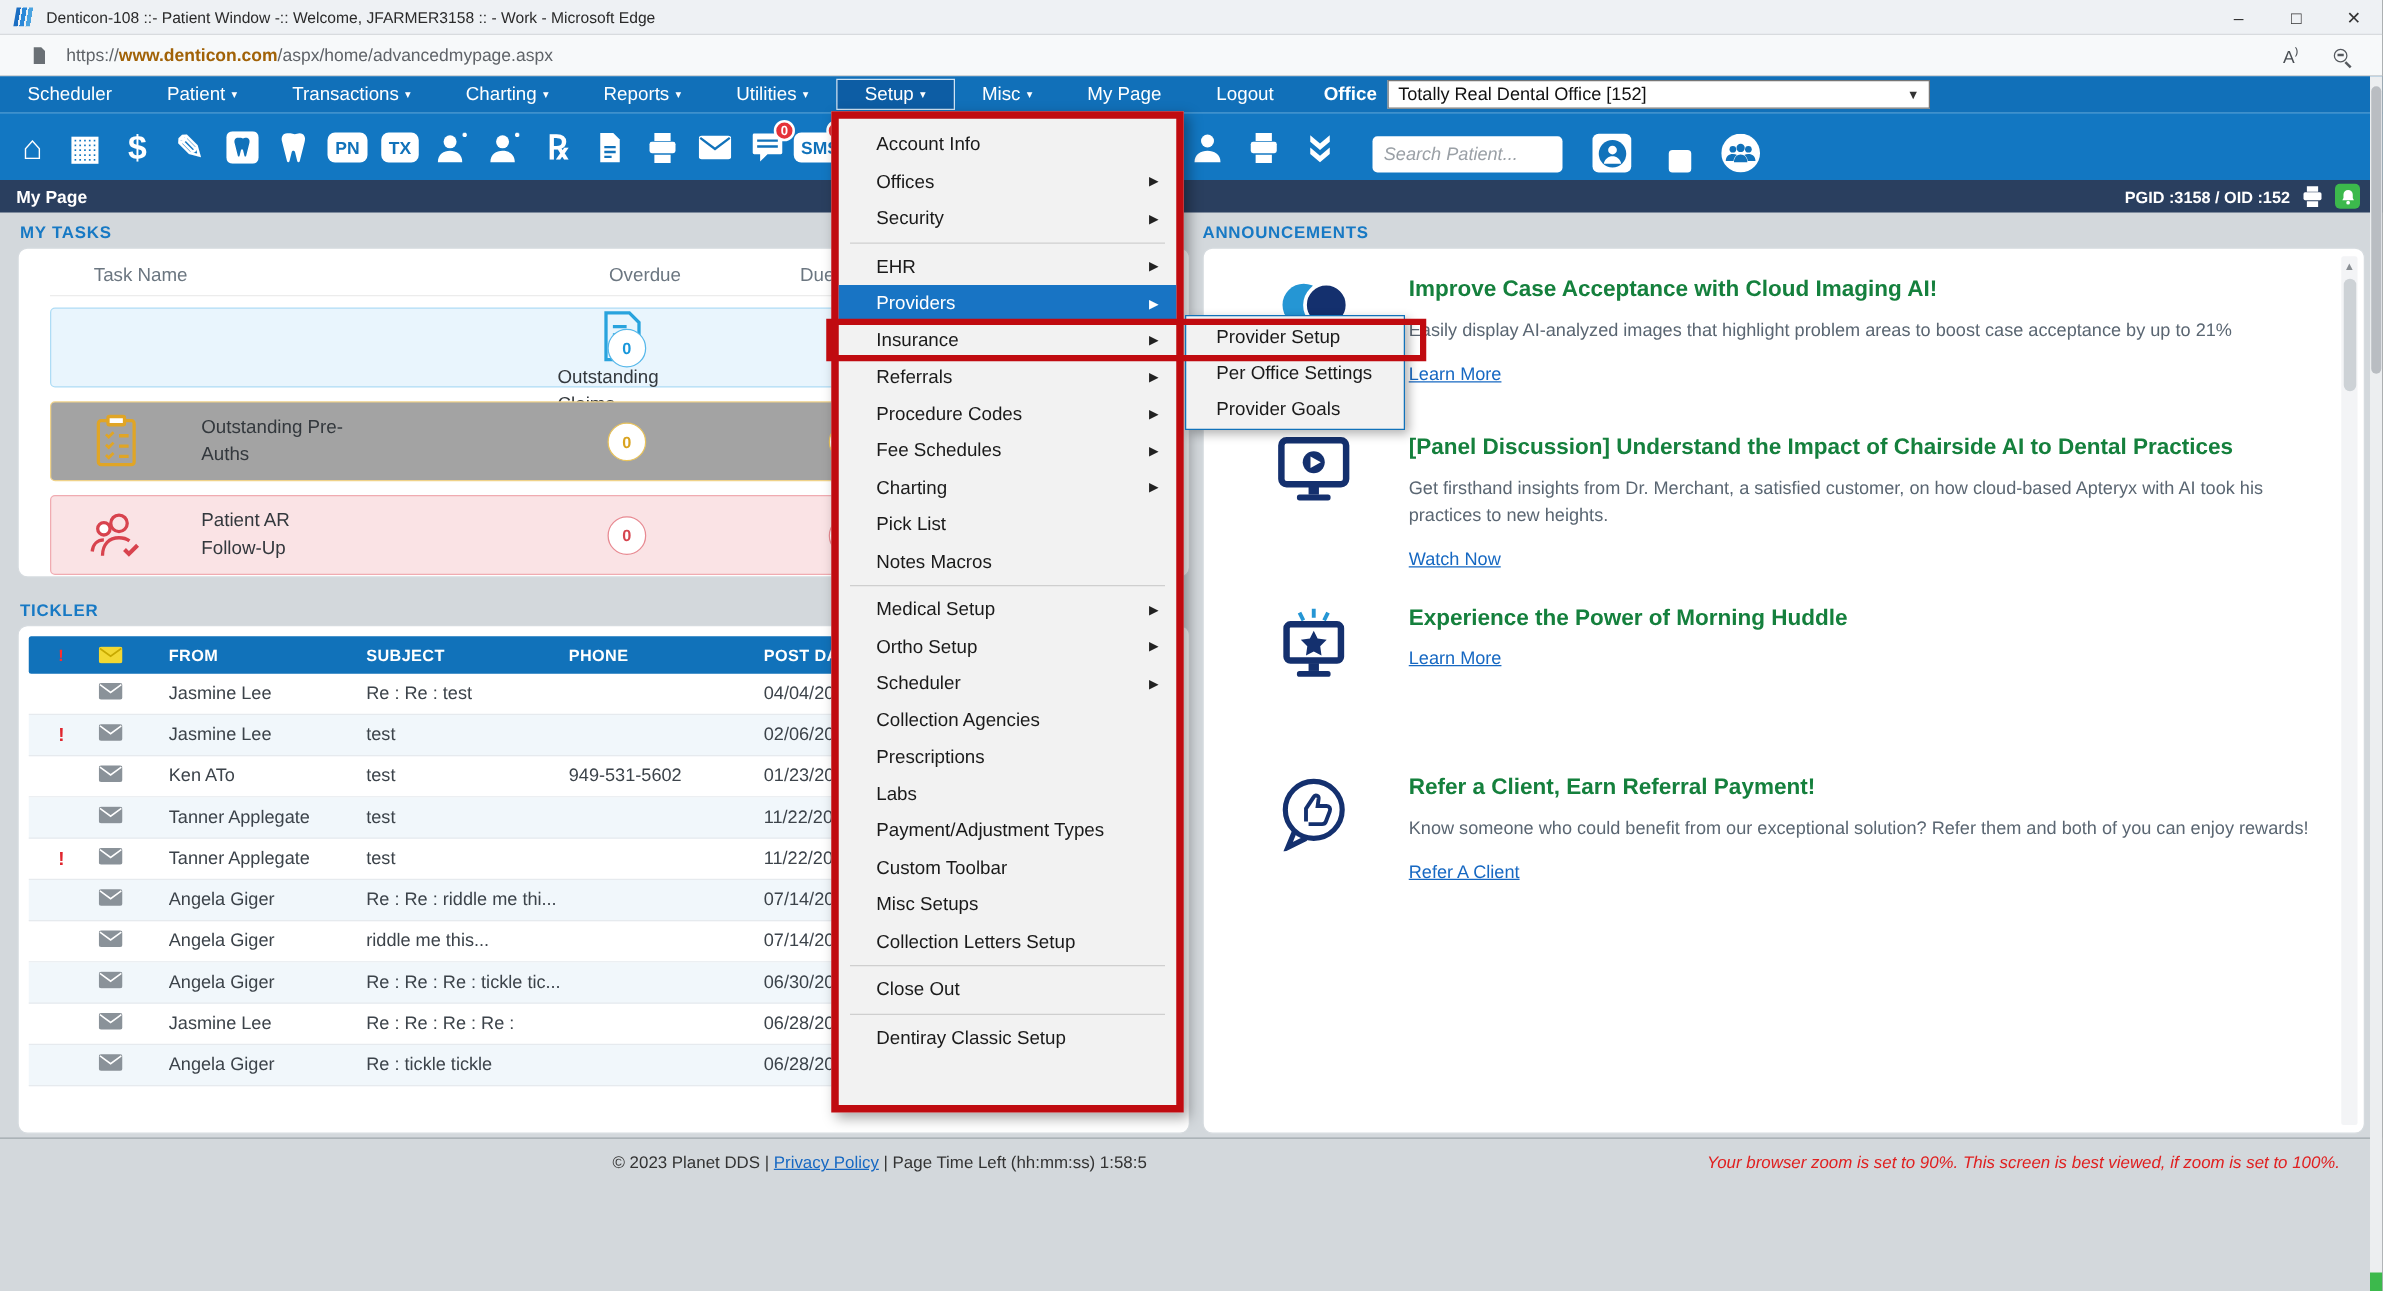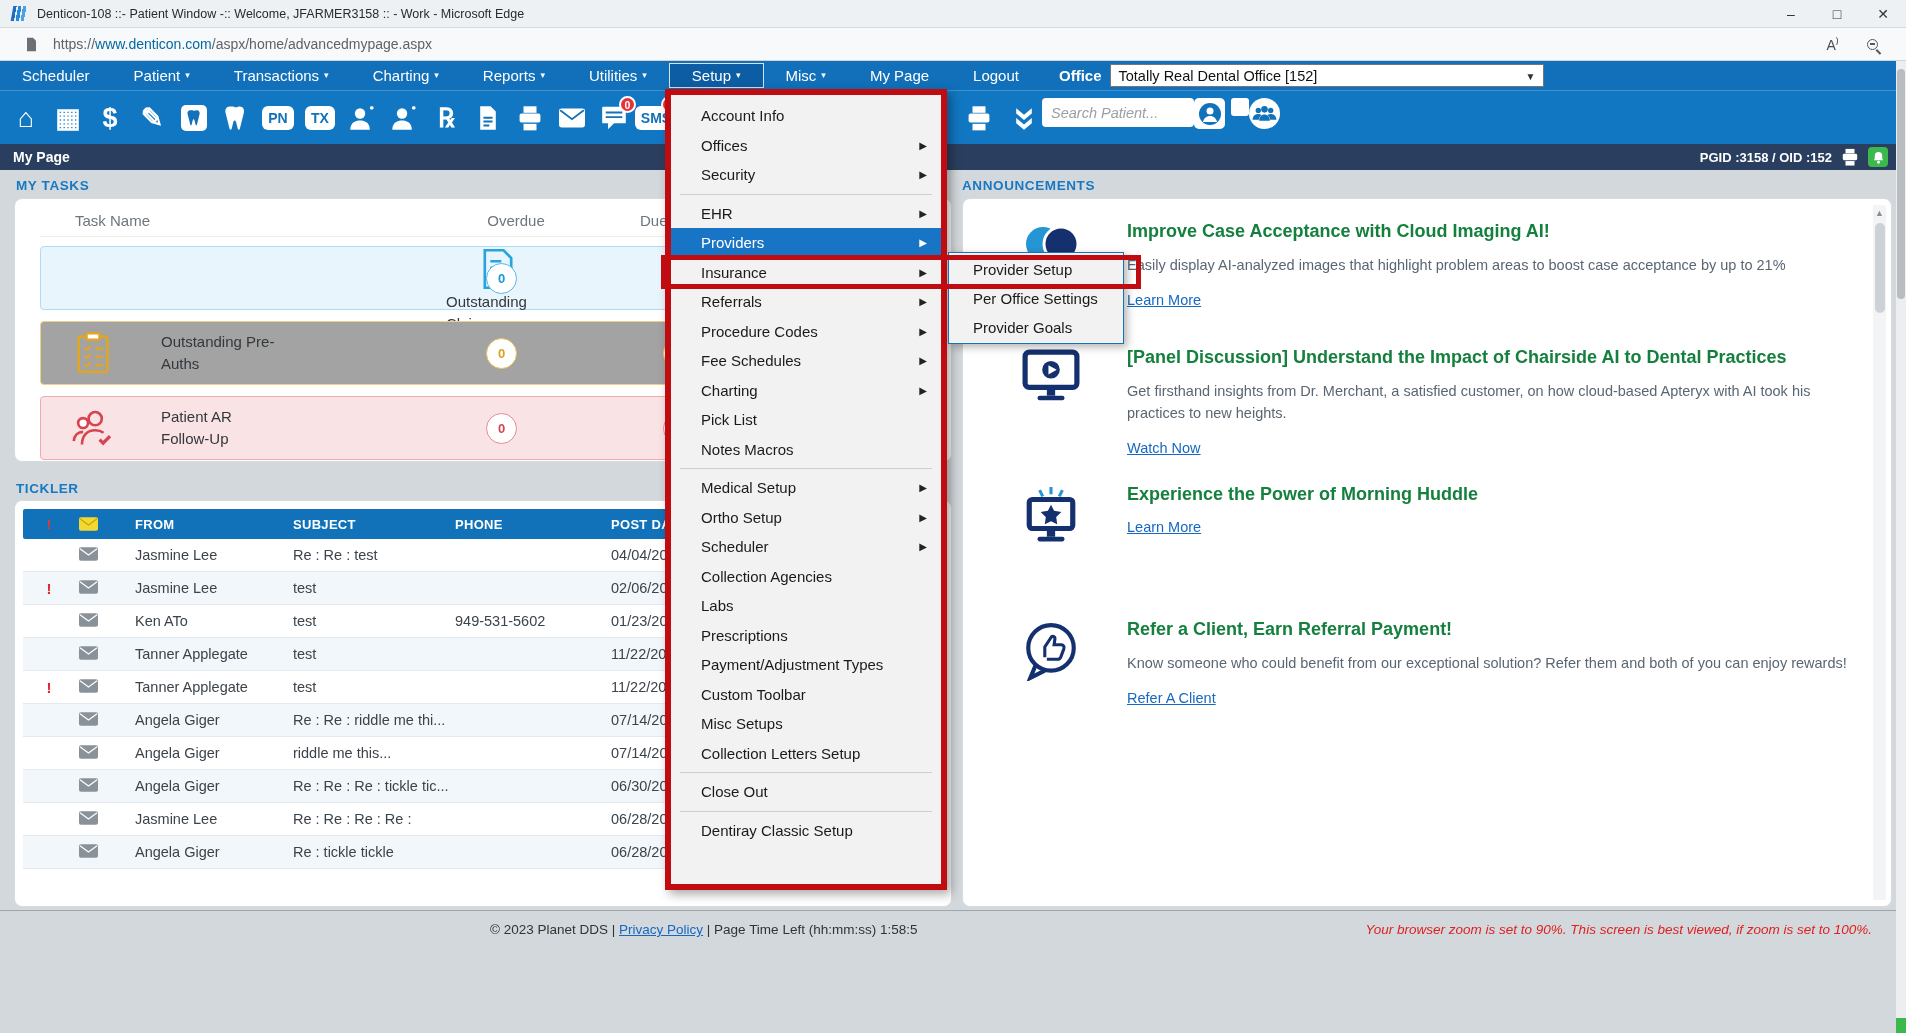--- a/index.html
+++ b/index.html
@@ -9,21 +9,21 @@
   
   .titlebar { position:absolute; left:0; top:0; width:100%; height:28px; background:#eef1f4; border-bottom:1px solid #d8dbde; display:flex; align-items:center; }
   .edge-logo { width:15px; height:15px; margin:0 10px 0 12px; background:linear-gradient(90deg,#1b6ec2 0 22%,transparent 22% 32%,#2b88d8 32% 55%,transparent 55% 65%,#4aa3e0 65% 88%,transparent 88%); transform:skewX(-10deg); }
   .title-text { font-size:12.5px; color:#2a2a2a; }
   .win-controls { margin-left:auto; display:flex; }
   .win-btn { width:46px; height:27px; display:flex; align-items:center; justify-content:center; font-size:14px; color:#333; }
   .urlbar { position:absolute; left:0; top:28px; width:100%; height:33px; background:#f7f9fa; border-bottom:1px solid #d0d4d7; display:flex; align-items:center; }
   .url-doc-icon { width:15px; height:17px; margin:0 14px 0 24px; }
   .url-doc-icon svg { width:100%; height:100%; fill:#6a7075; }
   .url-text { font-size:14px; color:#5f6368; }
-  .url-text b { color:#0369a1; font-weight:400; }
+  .url-text b { color:#a16207; font-weight:700; }
   .url-right { margin-left:auto; display:flex; align-items:center; gap:28px; margin-right:28px; }
   .readaloud { font-size:14px; color:#4a4f54; }
   .mag { position:relative; width:11px; height:11px; border:1.6px solid #55595e; border-radius:50%; }
   .mag::before { content:""; position:absolute; left:2px; top:3.6px; width:4.6px; height:1.6px; background:#55595e; }
   .mag::after { content:""; position:absolute; left:9px; top:9px; width:6px; height:1.6px; background:#55595e; transform:rotate(45deg); transform-origin:0 0; }
 
   
   .navbar { position:absolute; left:0; top:61px; width:100%; height:29px; background:#1170b9; display:flex; align-items:center; color:#fff; }
   .nav-item { display:flex; align-items:center; gap:5px; padding:0 22px; height:25px; font-size:15px; cursor:pointer; white-space:nowrap; }
   .nav-item.active { background:#0d5da4; border:1px solid #cfe3f4; }
@@ -34,21 +34,21 @@
 
   
   .toolbar { position:absolute; left:0; top:90px; width:100%; height:54px; background:#1277c2; border-top:1px solid #3f93cf; }
   .tb-left { position:absolute; left:8px; top:7px; display:flex; gap:6px; }
   .tb-icon { position:relative; width:36px; height:40px; display:flex; align-items:center; justify-content:center; cursor:pointer; }
   .tb-glyph { font-size:27px; color:#fff; font-weight:700; line-height:1; }
   .tb-box { background:#fff; color:#1172ba; font-weight:700; font-size:14px; border-radius:6px; padding:5px 6px; line-height:1; }
   .tb-icon svg { width:26px; height:26px; fill:#fff; }
   .tb-icon .svgwrap { display:flex; }
   .badge { position:absolute; top:-2px; right:-4px; min-width:17px; height:17px; border-radius:9px; background:#e53238; border:2px solid #fff; color:#fff; font-size:10.5px; font-weight:700; display:flex; align-items:center; justify-content:center; padding:0 3px; }
-  .tb-right { position:absolute; left:916px; top:7px; display:flex; gap:0; align-items:flex-start; }
+  .tb-right { position:absolute; left:948px; top:7px; display:flex; gap:24px; align-items:flex-end; }
   .search-input { width:152px; height:29px; border:none; border-radius:4px; padding:0 9px; font-size:14.5px; color:#333; font-family:"Liberation Sans",sans-serif; }
   .search-input::placeholder { font-style:italic; color:#9aa0a6; }
   .search-btn { width:31px; height:31px; background:#fff; border-radius:5px; display:flex; align-items:center; justify-content:center; cursor:pointer; }
   .search-btn svg { width:24px; height:24px; }
   .tb-checkbox { width:18px; height:18px; background:#fff; border-radius:3px; margin-left:6px; cursor:pointer; }
   .family-wrap { width:31px; height:31px; display:flex; cursor:pointer; }
 
   
   .pageheader { position:absolute; left:0; top:144px; width:100%; height:26px; background:#2a3f5f; color:#fff; display:flex; align-items:center; }
   .ph-title { font-size:14px; font-weight:700; margin-left:13px; }
@@ -677,24 +677,24 @@
         <span class="menu-arrow">▶</span>
       </div>
       <div class="menu-item">
         <span>Scheduler</span>
         <span class="menu-arrow">▶</span>
       </div>
       <div class="menu-item">
         <span>Collection Agencies</span>
       </div>
       <div class="menu-item">
+        <span>Prescriptions</span>
+      </div>
+      <div class="menu-item">
         <span>Labs</span>
-      </div>
-      <div class="menu-item">
-        <span>Prescriptions</span>
       </div>
       <div class="menu-item">
         <span>Payment/Adjustment Types</span>
       </div>
       <div class="menu-item">
         <span>Custom Toolbar</span>
       </div>
       <div class="menu-item">
         <span>Misc Setups</span>
       </div>

